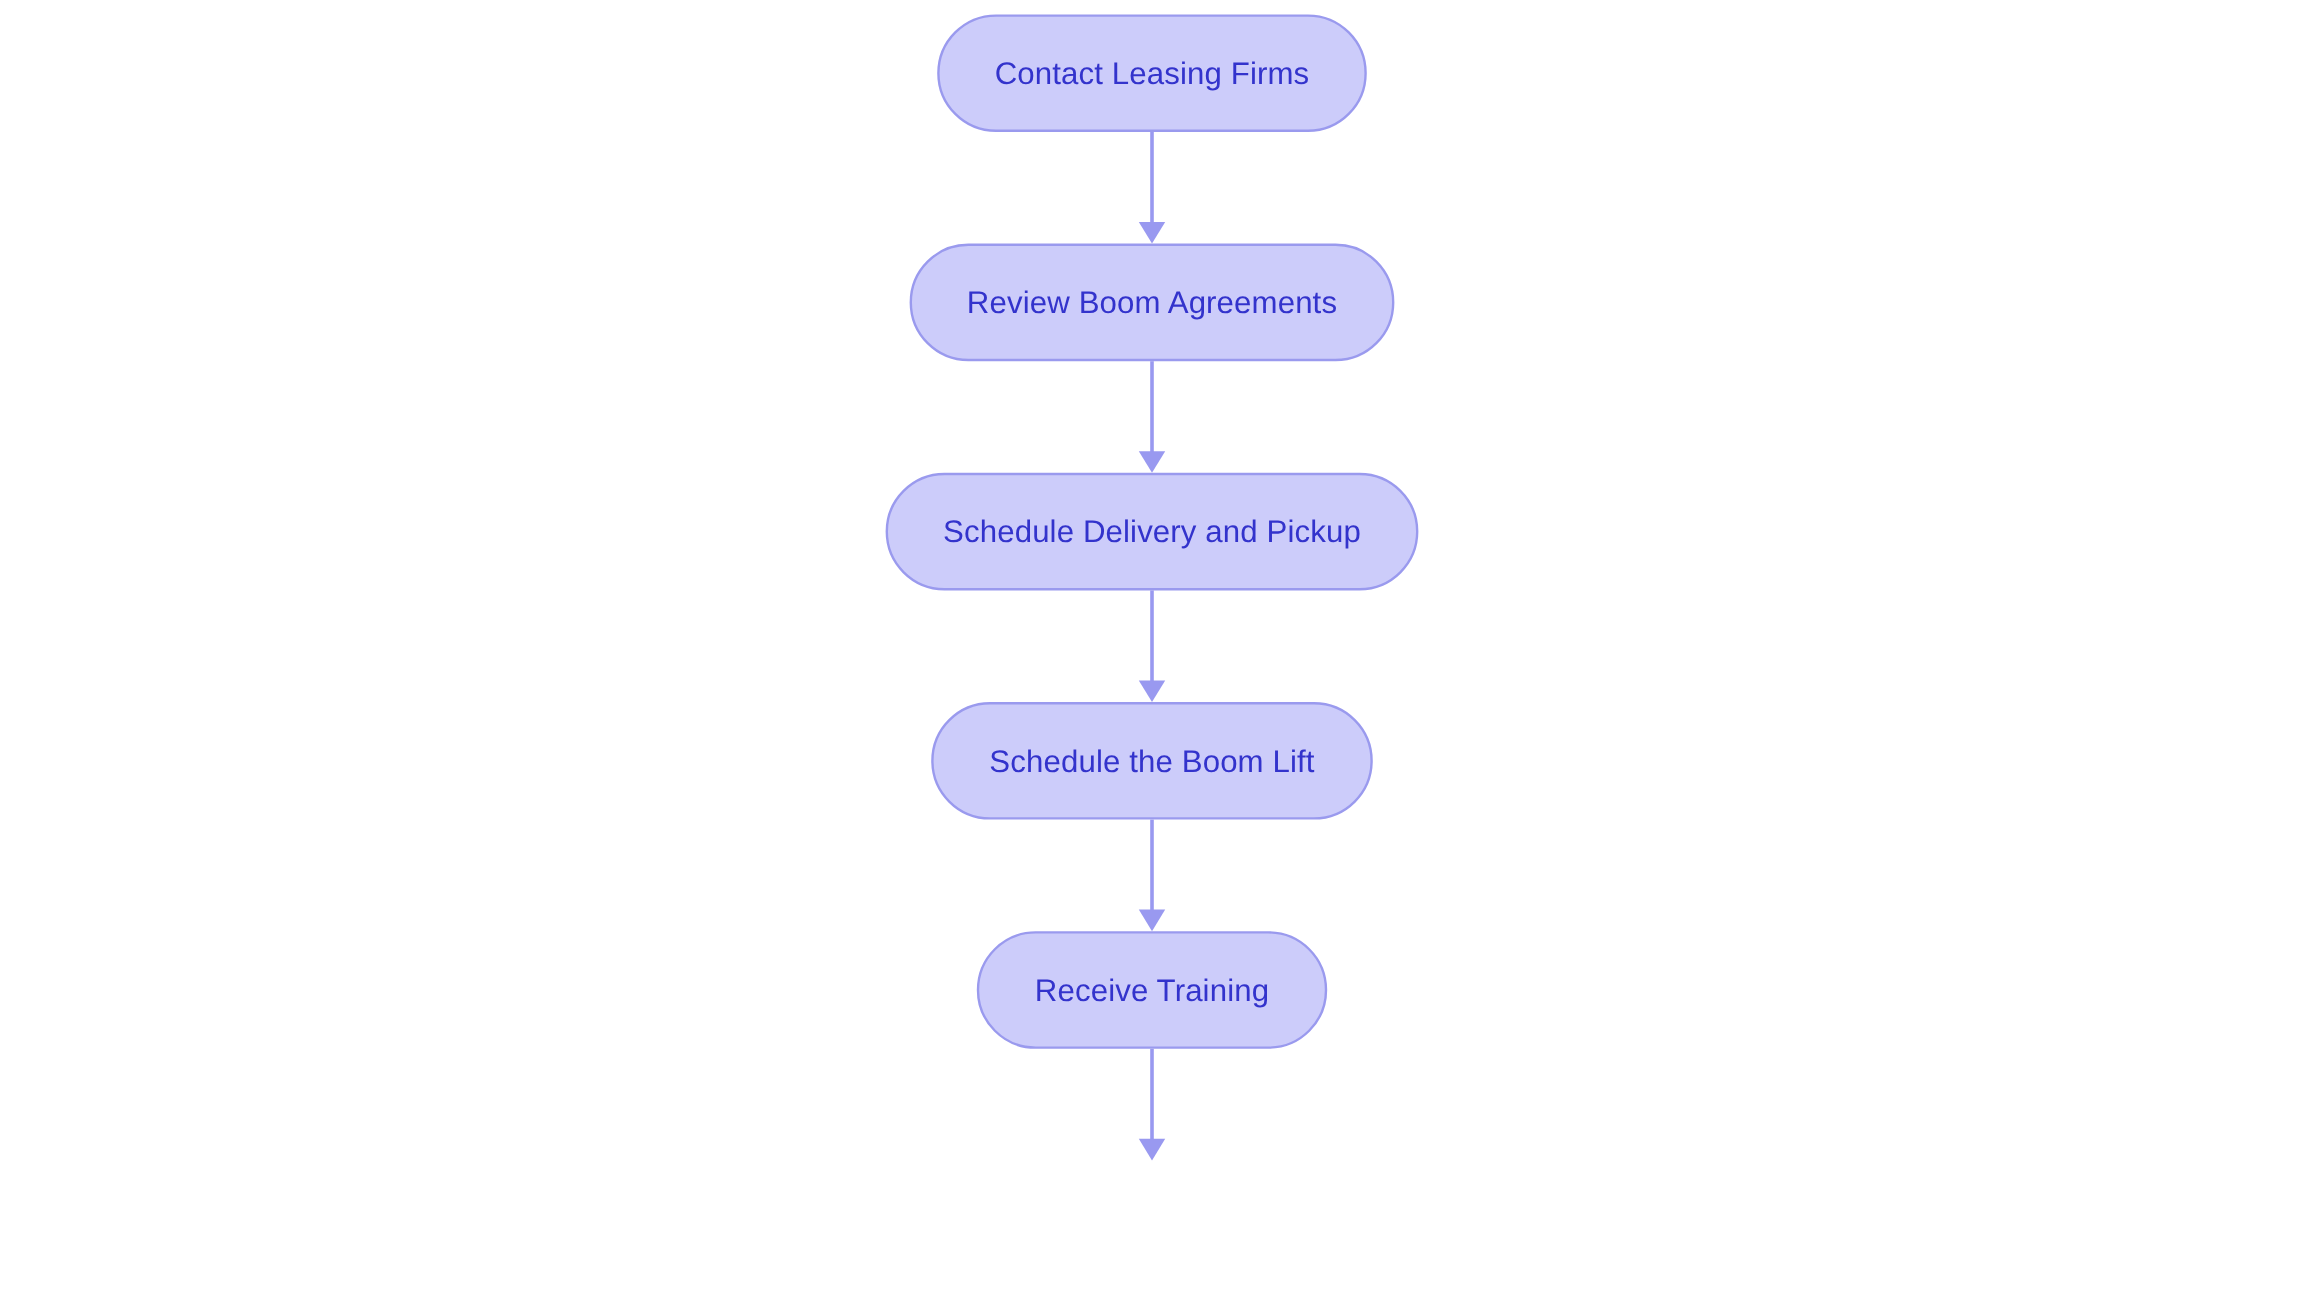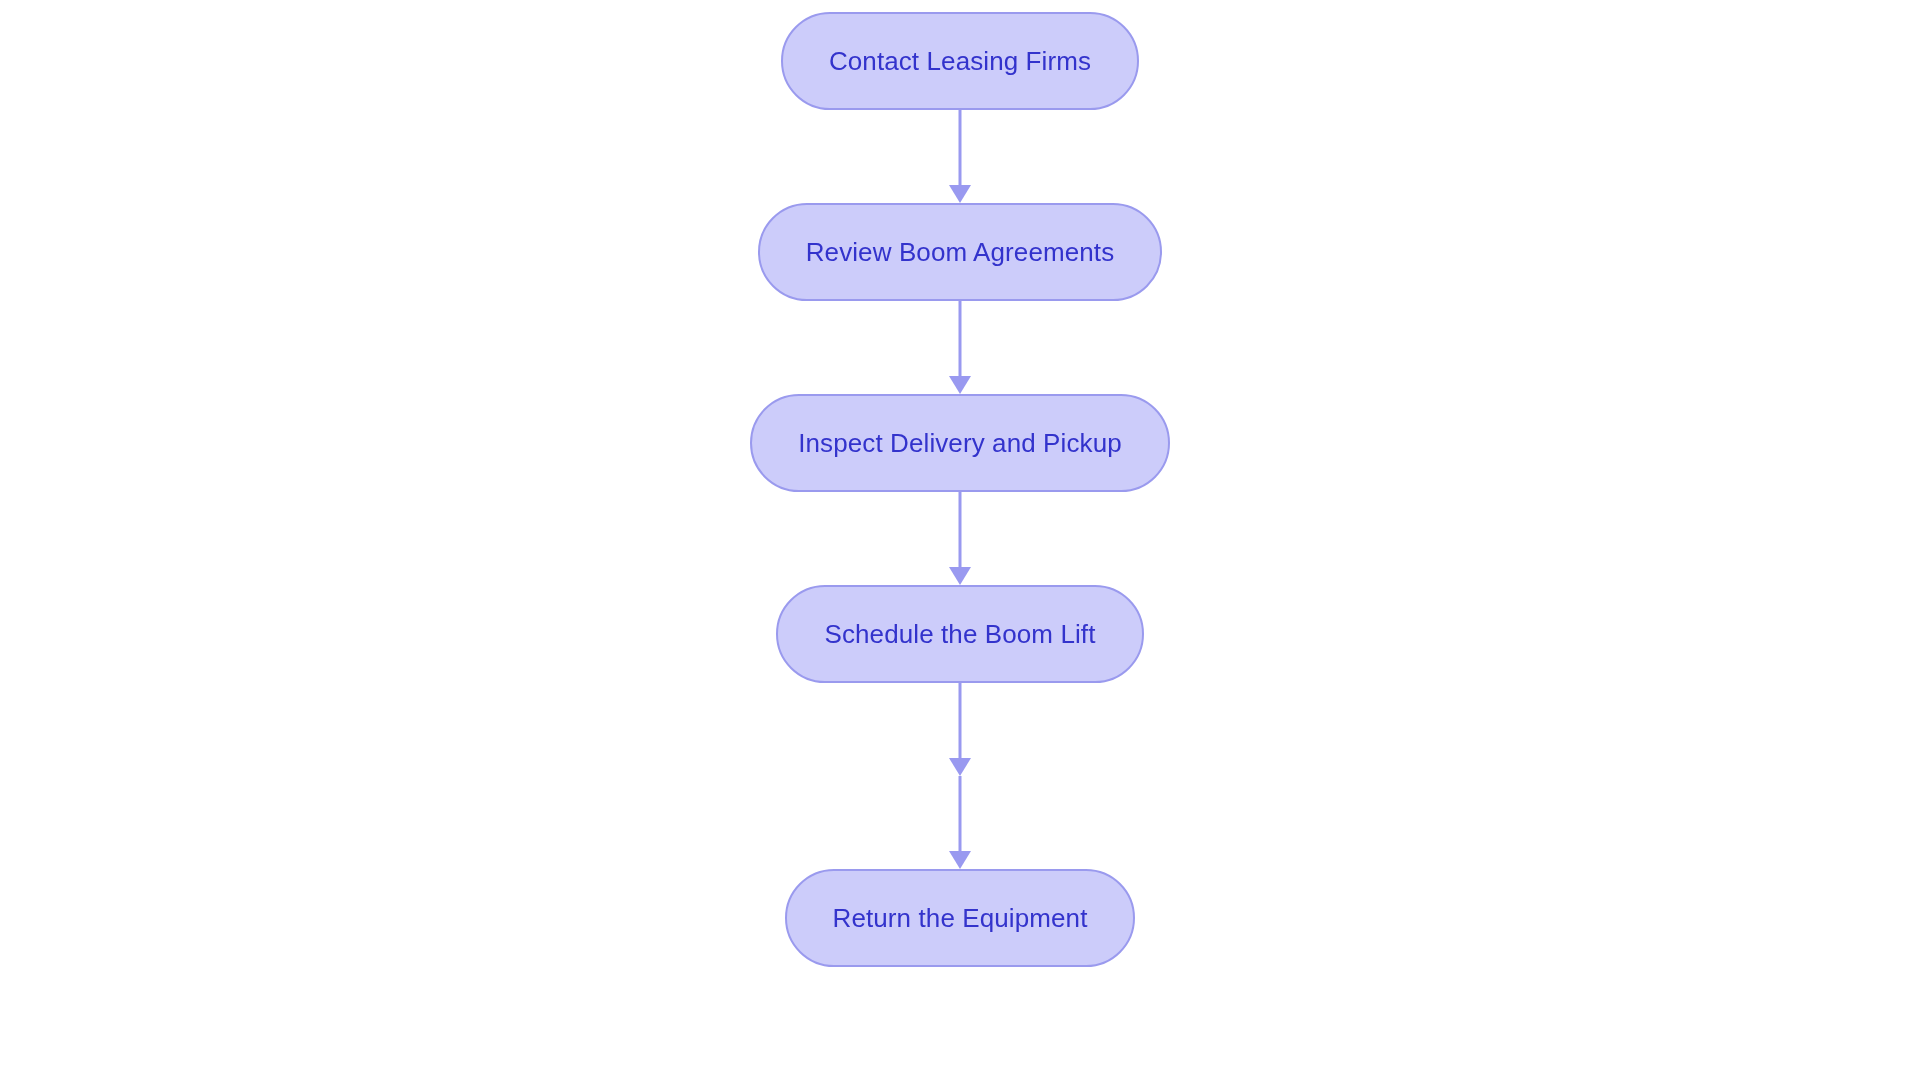--- a/index.html
+++ b/index.html
@@ -114,41 +114,41 @@
     <div class="flow-node">
       <span class="flow-node-label">Review Boom Agreements</span>
     </div>
 
     <div class="flow-connector">
       <div class="connector-line"></div>
       <div class="connector-arrowhead"></div>
     </div>
 
     <div class="flow-node">
-      <span class="flow-node-label">Inspect Delivery and Pickup</span>
+      <span class="flow-node-label">Schedule Delivery and Pickup</span>
     </div>
 
     <div class="flow-connector">
       <div class="connector-line"></div>
       <div class="connector-arrowhead"></div>
     </div>
 
     <div class="flow-node">
       <span class="flow-node-label">Schedule the Boom Lift</span>
     </div>
 
     <div class="flow-connector">
       <div class="connector-line"></div>
       <div class="connector-arrowhead"></div>
     </div>
 
+    <div class="flow-node">
+      <span class="flow-node-label">Receive Training</span>
+    </div>
 
     <div class="flow-connector">
       <div class="connector-line"></div>
       <div class="connector-arrowhead"></div>
     </div>
 
-    <div class="flow-node">
-      <span class="flow-node-label">Return the Equipment</span>
-    </div>
 
   </div>
 </div>
 
 </body></html>

